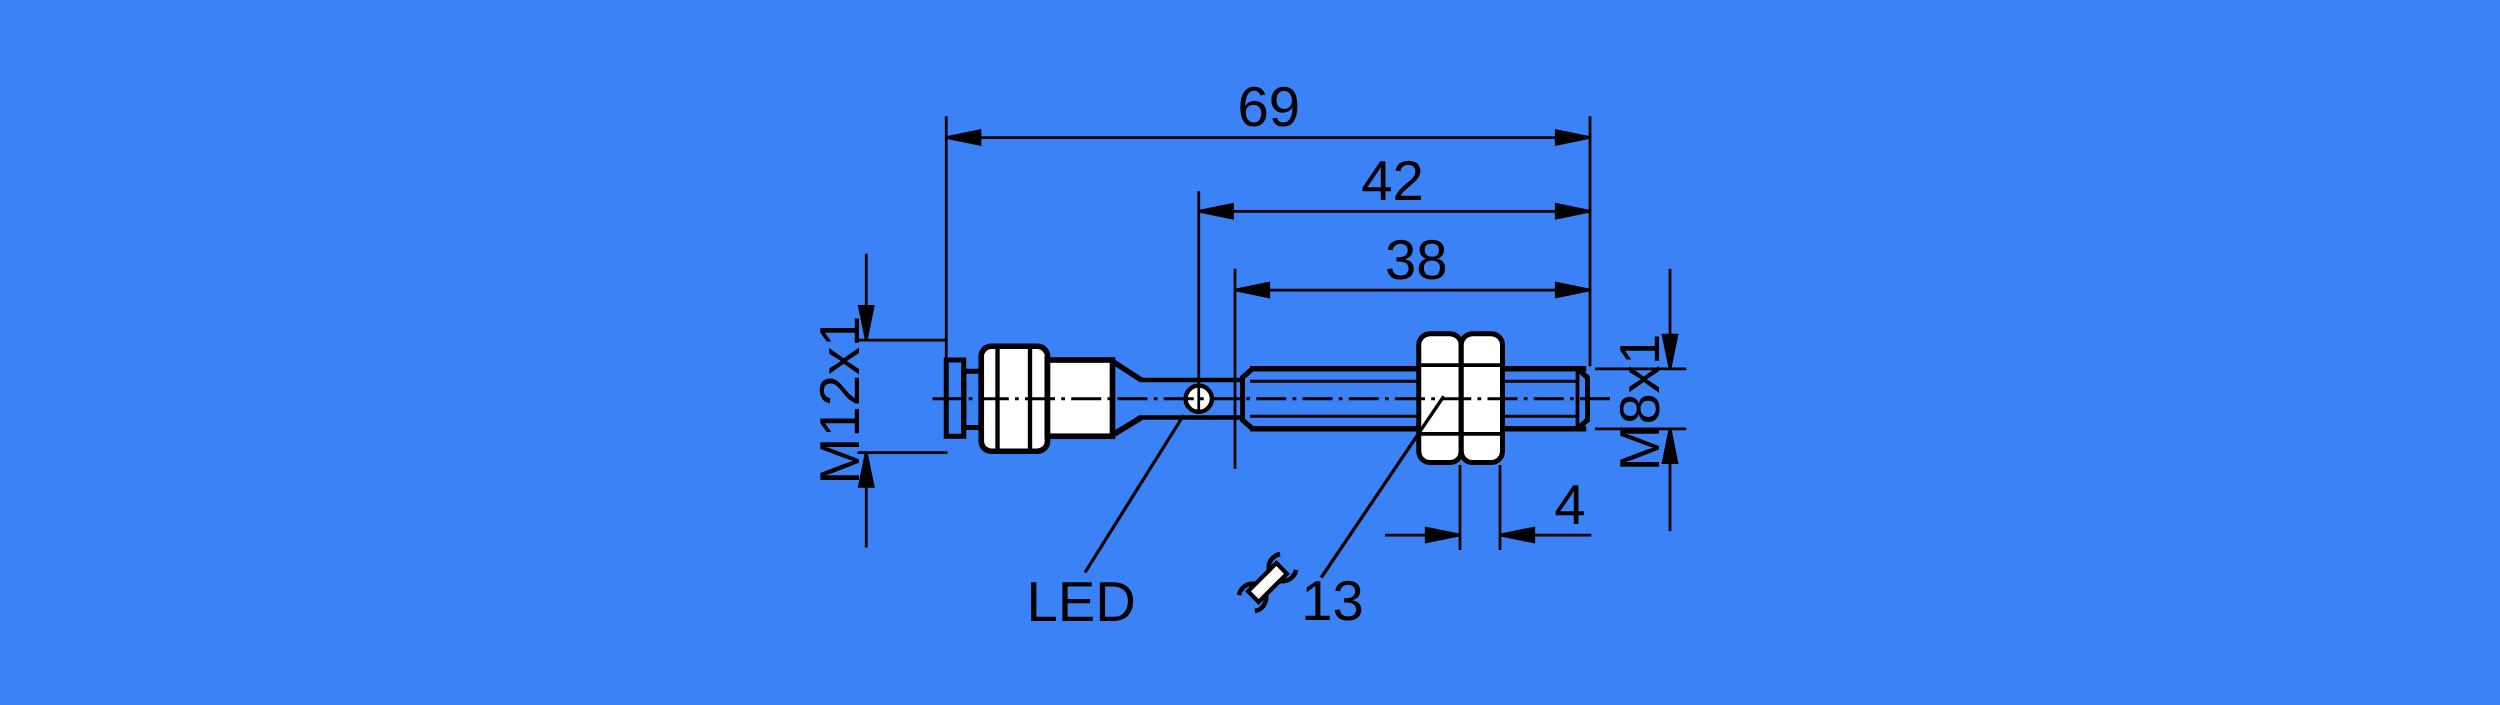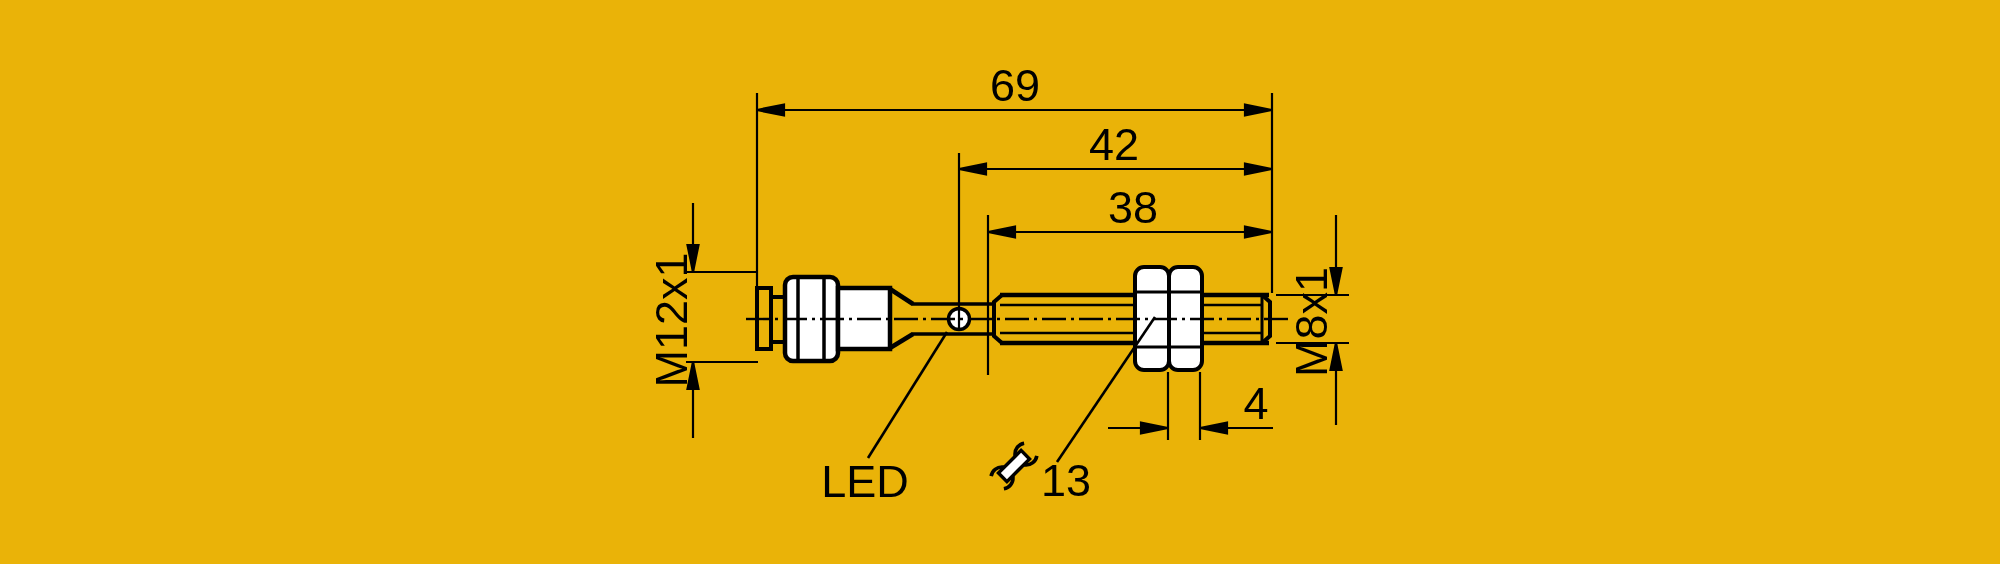--- a/index.html
+++ b/index.html
@@ -1,19 +1,19 @@
 <!DOCTYPE html>
 <html><head>
 <meta charset="utf-8">
 <style>
   html,body{margin:0;padding:0;background:#ffffff;}
   .canvas{
     position:relative;
     width:2000px;height:564px;
-    background:#eab308;
+    background:#3b82f6;
     font-family:"Liberation Sans", sans-serif;
     overflow:hidden;
   }
   svg{position:absolute;left:0;top:0;}
   text{
     font-family:"Liberation Sans", sans-serif;
     font-size:45px;
     fill:#000000;
   }
 </style>

